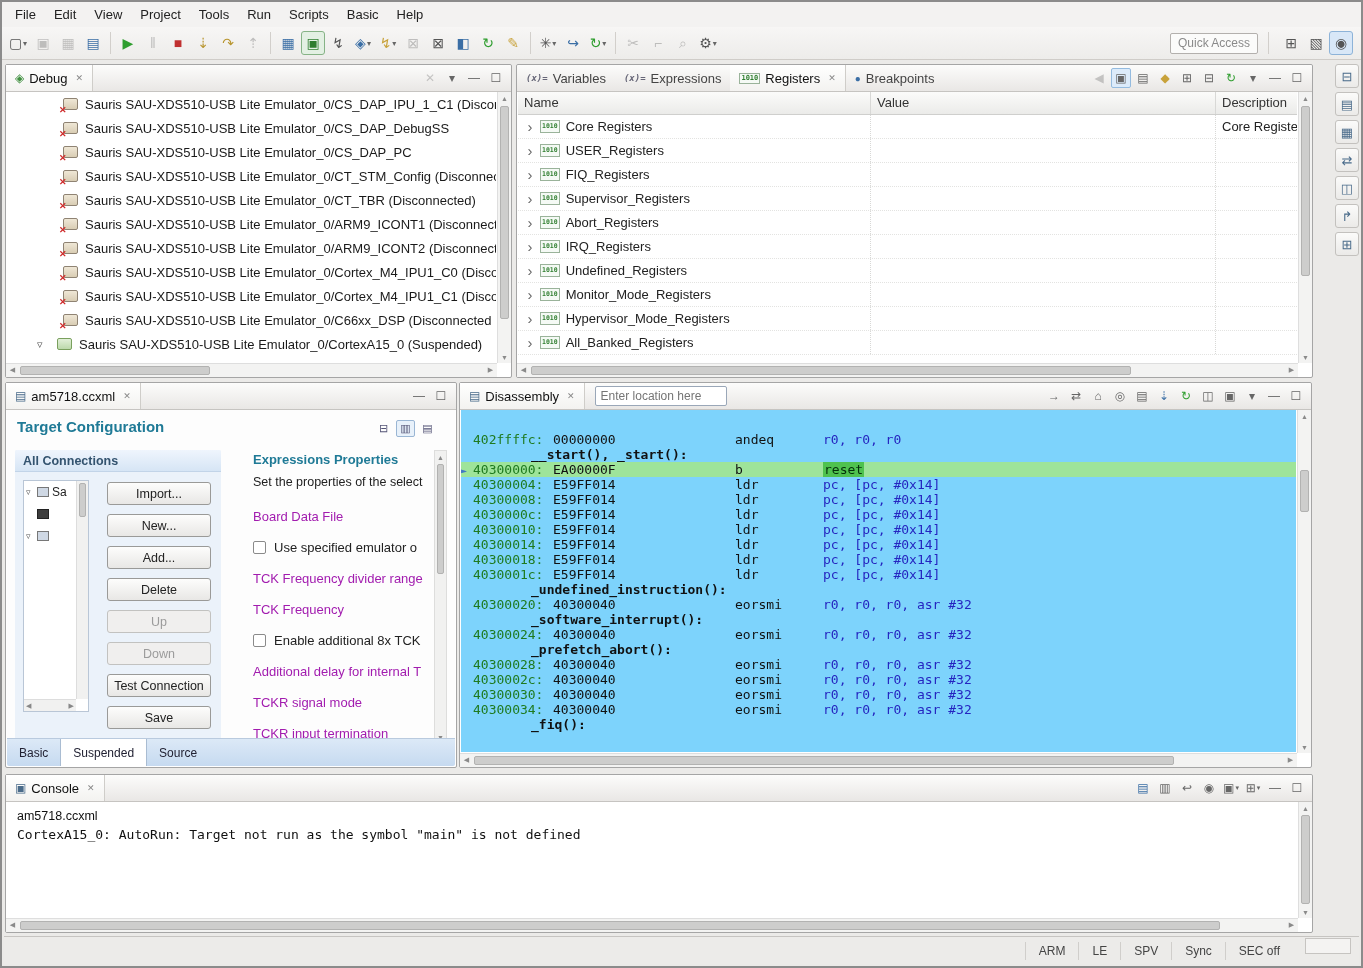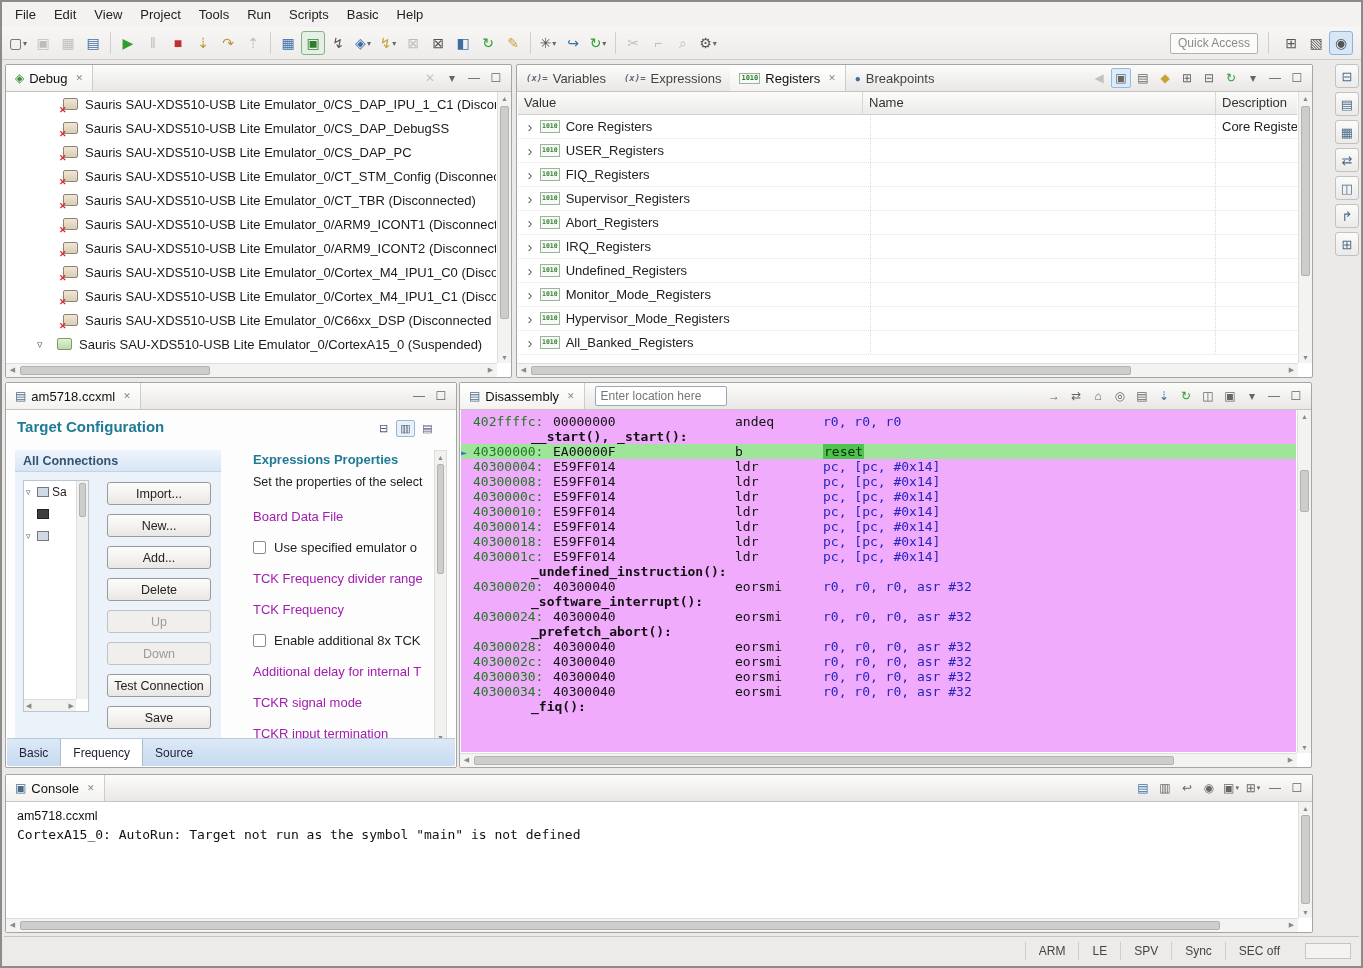--- a/index.html
+++ b/index.html
@@ -107,37 +107,37 @@
   .fvscroll { position:absolute; right:8px; top:40px; bottom:2px; width:13px; background:#f1f1f0; border:1px solid #dddddc; }
   .etabs { position:absolute; left:1px; right:1px; bottom:1px; height:28px;
            background:linear-gradient(#dce9f7,#c6daf0); display:flex; align-items:stretch;
            border-top:1px solid #b9cade; border-radius:0 0 2px 2px; }
   .etab { padding:0 12px; font-size:12px; color:#223; display:flex; align-items:center; }
   .etab.sel { background:#fff; border-left:1px solid #a9bcd2; border-right:1px solid #a9bcd2; }
   
   .loc-input { width:132px; height:20px; margin:3px 0 0 10px; border:1px solid #9aa7b8; border-radius:2px;
                font-family:"Liberation Sans", sans-serif; font-size:12px; padding:0 5px; color:#555; }
   .dbody { position:absolute; left:1px; top:27px; right:15px; bottom:15px; overflow:hidden;
-           font-family:"DejaVu Sans Mono", monospace; font-size:13px; background:#f0abfc; padding-top:4px; }
+           font-family:"DejaVu Sans Mono", monospace; font-size:13px; background:#7dd3fc; padding-top:22px; }
   .d-row { height:15px; line-height:15px; position:relative; padding-left:12px; white-space:nowrap; }
   .d-row.cur { background:#9ee49a; }
   .cur-arrow { position:absolute; left:0; top:1px; font-size:10px; color:#3f77c4; }
   .da { display:inline-block; width:80px; color:#1f7a1f; }
   .do { display:inline-block; width:182px; color:#111; }
   .dm { display:inline-block; width:88px; color:#111; }
   .dg { color:#2525c0; }
   .dl { font-weight:700; margin-left:58px; color:#111; }
   .hl { background:#4fc24f; color:#04300a; padding:0 1px; }
   
   .cbody { position:absolute; left:1px; top:27px; right:15px; bottom:15px; padding:7px 10px; overflow:hidden; }
   .c-name { font-size:12.5px; color:#111; margin-bottom:4px; }
   .c-mono { font-family:"DejaVu Sans Mono", monospace; font-size:13px; color:#111; }
   
   .statusbar { position:absolute; left:2px; right:2px; bottom:2px; height:28px; background:#ecebe9;
-               border-top:1px solid #c6c4c1; display:flex; align-items:center; padding:1px 8px;
+               border-top:1px solid #c6c4c1; display:flex; align-items:flex-start; padding:1px 8px;
                font-size:12px; color:#444; }
   .sb-right { margin-left:auto; display:flex; align-items:center; height:100%; }
   .sb-item { padding:0 13px; border-left:1px solid #d0cecb; height:18px; display:flex; align-items:center; }
   .sb-box { width:46px; height:16px; border:1px solid #c6c4c1; margin-left:12px; background:#f4f3f2; }
   .rstrip { position:absolute; left:1328px; top:62px; width:34px; display:flex; flex-direction:column;
             align-items:center; gap:4px; }
   .rsicon { width:24px; height:24px; border:1px solid #c3c1be; border-radius:3px;
             background:linear-gradient(#fbfbfa,#ebeae8); display:flex; align-items:center; justify-content:center;
             font-size:13px; color:#4a6b8a; }
 </style>
@@ -400,22 +400,22 @@
           </div>
           <div class="ticon">
             <span>—</span>
           </div>
           <div class="ticon">
             <span>☐</span>
           </div>
         </div>
     </div>
     <div class="rhead">
+        <div class="rhc" style="width: 353px;">Name</div>
         <div class="rhc" style="width: 345px;">Value</div>
-        <div class="rhc" style="width: 353px;">Name</div>
         <div class="rhc" style="flex: 1 1 0%; border-right: none;">Description</div>
       </div>
     <div class="rbody">
         <div class="rrow">
           <div class="rcell-name">
             <span class="rexp">›</span>
             <span class="regic">1010</span>
             <span>Core Registers</span>
           </div>
           <div class="rcell-val"></div>
@@ -614,21 +614,21 @@
           </div>
       </div>
       <div class="fvscroll">
         <span class="sarrow" style="top:0;width:11px">▲</span>
         <span class="sarrow" style="bottom:0;width:11px">▼</span>
         <div class="thumb" style="left:2px;right:2px;top:13px;height:110px"></div>
       </div>
     </div>
     <div class="etabs">
         <div class="etab">Basic</div>
-        <div class="etab sel">Frequency</div>
+        <div class="etab sel">Suspended</div>
         <div class="etab">Source</div>
       </div>
   </div>
 
   <div class="panel" style="left:457px;top:380px;width:853px;height:386px">
     <div class="ptitle">
       <div class="tabs">
         <div class="tab sel">
           <span class="tab-ic">▤</span>
           <span>Disassembly</span>

